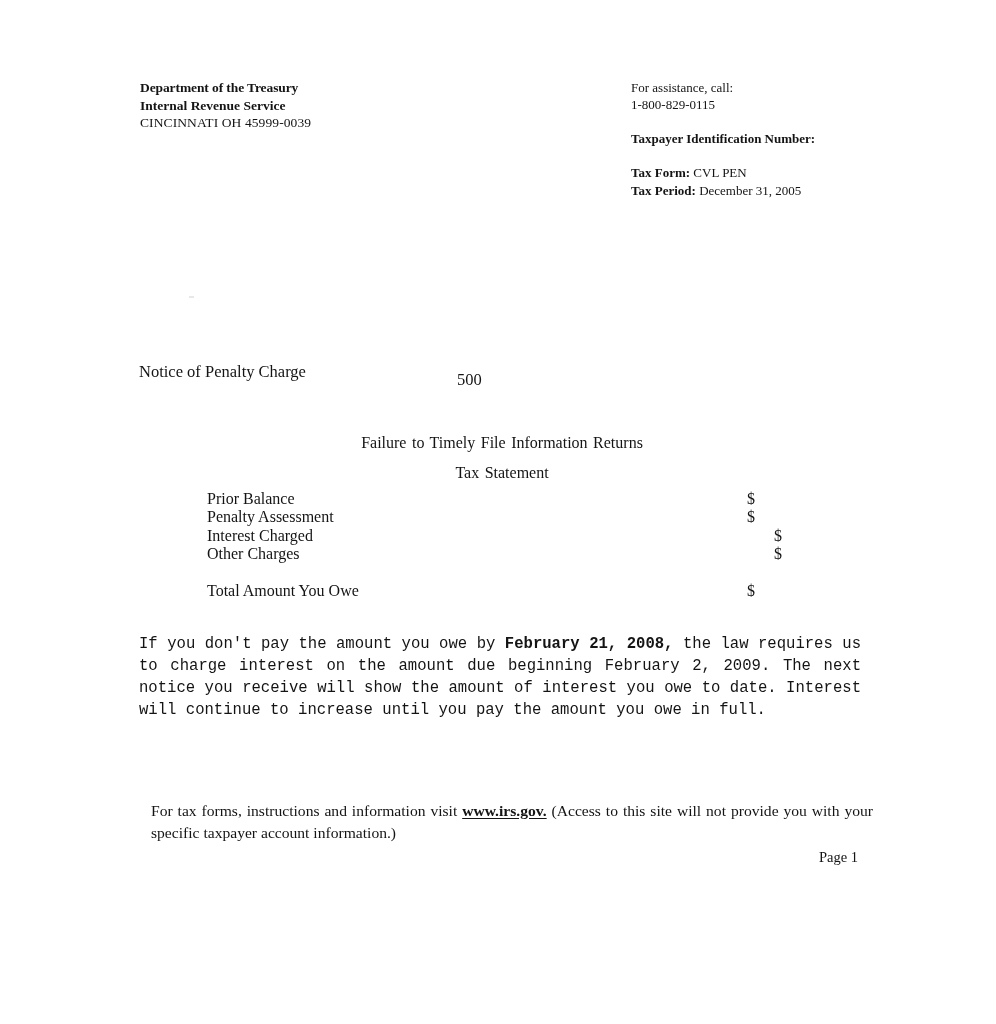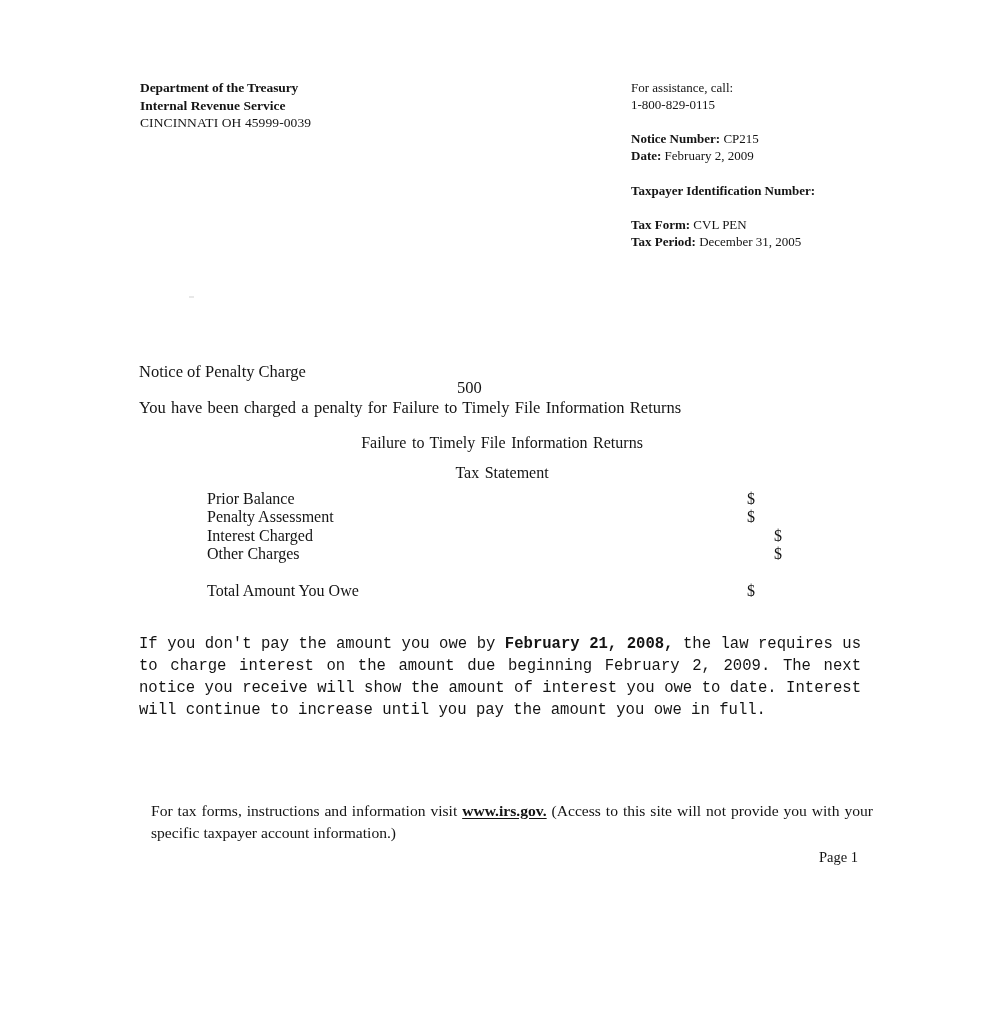--- a/index.html
+++ b/index.html
@@ -54,21 +54,21 @@
     left: 139px;
     top: 362px;
     width: 760px;
     font-size: 16.5px;
   }
   .notice-row .title { display: inline-block; }
   .notice-row .amt {
     display: inline-block;
     position: absolute;
     left: 318px;
-    top: 16px;
+    top: 8px;
   }
 
   .charged-line {
     position: absolute;
     left: 139px;
     top: 398px;
     font-size: 16.5px;
     white-space: nowrap;
     word-spacing: 1.2px;
   }
@@ -165,30 +165,20 @@
     <div class="ln3">CINCINNATI OH  45999-0039</div>
   </div>
 
   <div class="hdr-right">
 
     <div class="blk">
       <div class="plain">For assistance, call:</div>
       <div class="plain">1-800-829-0115</div>
     </div>
 
-    <div class="blk">
-      <div>
-        <span class="lbl">Notice Number:</span>
-        <span class="val">CP215</span>
-      </div>
-      <div>
-        <span class="lbl">Date:</span>
-        <span class="val">February 2, 2009</span>
-      </div>
-    </div>
 
     <div class="blk">
       <div>
         <span class="lbl">Taxpayer Identification Number:</span>
         <span class="val"></span>
       </div>
     </div>
 
     <div class="blk">
       <div>
@@ -203,21 +193,20 @@
 
   </div>
 
   <div class="speck"></div>
 
   <div class="notice-row">
     <span class="title">Notice of Penalty Charge</span>
     <span class="amt">500</span>
   </div>
 
-  <div class="charged-line">You have been charged a penalty for Failure to Timely File Information Returns</div>
 
   <div class="ctr ctr-failure">Failure to Timely File Information Returns</div>
   <div class="ctr ctr-statement">Tax Statement</div>
 
   <div class="stmt">
 
     <div class="row">
       <span class="label">Prior Balance</span>
       <span class="sym c1">$</span>
     </div>

